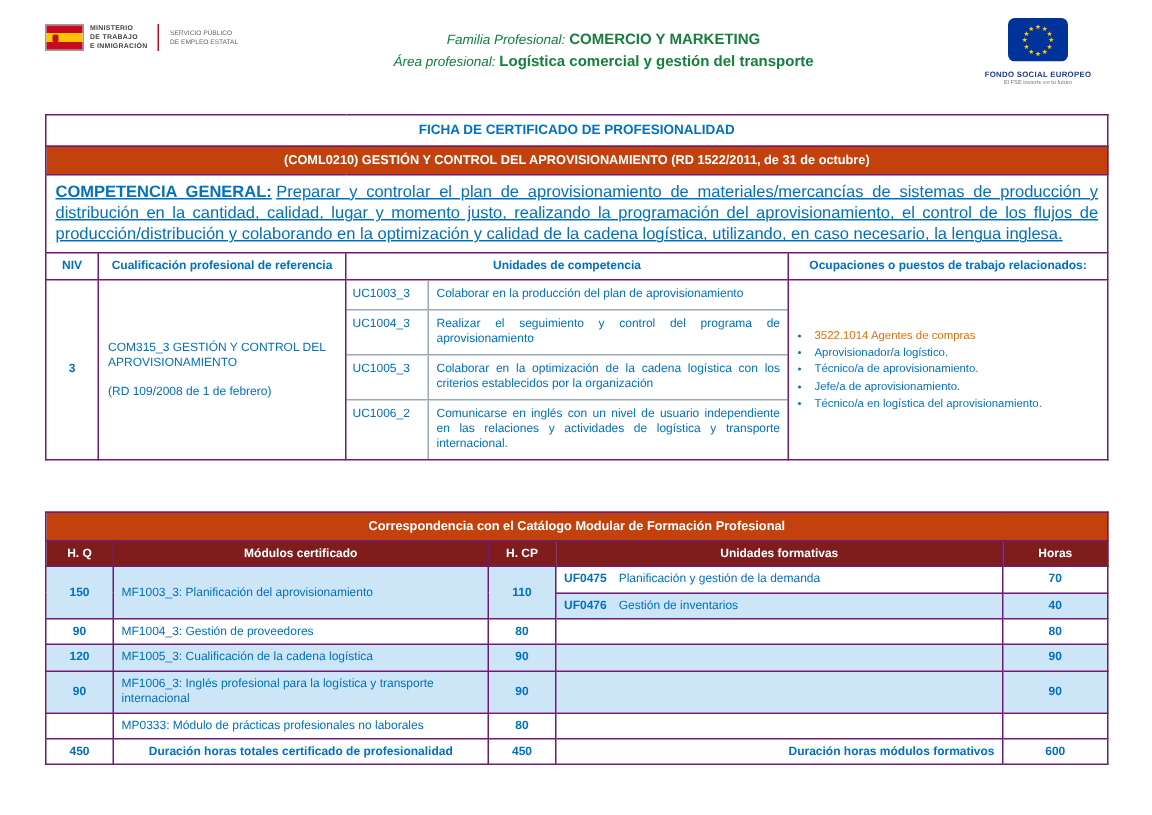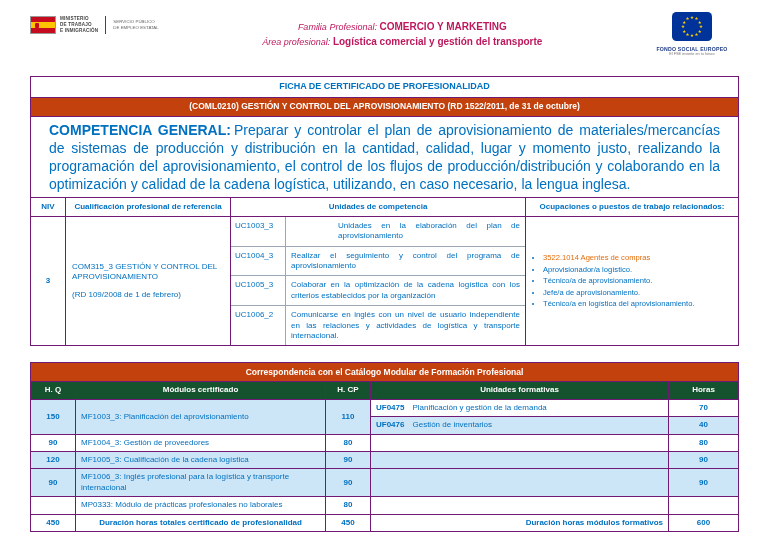--- a/index.html
+++ b/index.html
@@ -11,65 +11,65 @@
   .top-header { display:flex; justify-content:space-between; align-items:flex-start; height:58px; }
   .gov-logo { display:flex; align-items:center; gap:4px; margin-top:4px; }
   .flag { width:26px; height:18px; border:0.5px solid #999; display:flex; flex-direction:column; }
   .flag .red { flex:1; background:#c60b1e; }
   .flag .yellow { flex:1.4; background:#ffc400; position:relative; }
   .flag .yellow::after{ content:""; position:absolute; left:4px; top:1px; width:4px; height:5px; background:#c60b1e; border-radius:1px;}
   .gov-text { font-size:4.6px; color:#444; line-height:1.25; font-weight:bold; letter-spacing:0.2px; }
   .gov-sep { width:1px; height:18px; background:#c60b1e; margin:0 3px; }
   .gov-sub { font-size:4.4px; color:#666; line-height:1.3; }
 
-  .header-center { text-align:center; margin-top:8px; color:#be185d; }
+  .header-center { text-align:center; margin-top:8px; color:#15803d; }
   .header-center .line { font-size:9px; line-height:1.45; }
   .hlabel { font-style:italic; }
   .hvalue { font-weight:bold; font-size:10px; }
 
   .eu-logo { text-align:center; width:92px; }
   .eu-title { font-size:5.2px; color:#1f3c88; font-weight:bold; margin-top:1px; letter-spacing:0.2px;}
   .eu-sub { font-size:3.8px; color:#777; }
 
   
   table { border-collapse:collapse; width:708px; table-layout:fixed; }
   td { border:1px solid #701a75; font-size:8px; color:#0070C0; padding:2px 4px;
        vertical-align:middle; line-height:1.3; word-wrap:break-word; }
   .c { text-align:center; }
   .b { font-weight:bold; }
   .navy { background:#c2410c; color:#ffffff; font-weight:bold; text-align:center; }
 
   
   .t1 { margin-top:6px; }
   .t1 .title-cell { text-align:center; font-weight:bold; font-size:9px; padding:4px 2px; }
   .t1 .banner-cell { font-size:8.5px; padding:3.5px 2px; }
-  .t1 .comp-cell { text-align:justify; padding:4px 18px; font-size:14px; }
+  .t1 .comp-cell { text-align:justify; padding:4px 6px; font-size:11px;text-decoration:underline; }
   .comp-label { font-weight:bold; margin-right:3px; }
   .t1 .colhead td { font-weight:bold; text-align:center; padding:3.5px 2px; }
   .cual-cell { vertical-align:middle; padding:4px 6px; }
   .cual-cell .rd { margin-top:8px; }
   .uc-cell { padding:0; vertical-align:top; }
   .uc-row { display:flex; border-bottom:1px solid #9aa7b5; align-items:stretch; }
   .uc-row:last-child { border-bottom:none; }
   .uc-code { width:55px; flex:0 0 55px; border-right:1px solid #9aa7b5; padding:4px 4px;
              display:flex; align-items:flex-start; }
   .uc-text { flex:1; padding:4px 5px; text-align:justify; }
-  .uc-row:nth-child(1){ min-height:20px;gap:47px; }
+  .uc-row:nth-child(1){ min-height:20px; }
   .uc-row:nth-child(2){ min-height:27px; }
   .uc-row:nth-child(3){ min-height:27px; }
   .uc-row:nth-child(4){ min-height:36px; }
   .ocup-cell { vertical-align:middle; padding:4px 4px 4px 6px; }
   .ocup-cell ul { list-style:disc; padding-left:11px; }
   .ocup-cell li { font-size:7.6px; margin:1.5px 0; color:#0070C0; }
   .hl { color:#e36c09; }
 
   
-  .t2 { margin-top:16px; }
+  .t2 { margin-top:34px; }
   .t2 .banner-cell { font-size:8.5px; padding:3.5px 2px; }
-  .t2 .ohead td { background:#14532d; color:#ffffff; font-weight:bold; text-align:center; padding:3px 2px; }
+  .t2 .ohead td { background:#7f1d1d; color:#ffffff; font-weight:bold; text-align:center; padding:3px 2px; }
   .t2 td { padding:3px 5px; }
   .cell-blue { background:#cde6f7; }
   .cell-white { background:#ffffff; }
   .uf-name .ufcode { margin-right:8px;font-weight:bold; }
   .total-label-left { text-align:center; font-weight:bold; }
   .total-label-right { text-align:right; font-weight:bold; padding-right:8px; }
 </style>
 </head>
 <body>
 
@@ -156,21 +156,21 @@
     </tr>
     <tr>
       <td class="c b">3</td>
       <td class="cual-cell">
         <div>COM315_3 GESTIÓN Y CONTROL DEL APROVISIONAMIENTO</div>
         <div class="rd">(RD 109/2008 de 1 de febrero)</div>
       </td>
       <td class="uc-cell">
         <div class="uc-row">
           <div class="uc-code">UC1003_3</div>
-          <div class="uc-text">Unidades en la elaboración del plan de aprovisionamiento</div>
+          <div class="uc-text">Colaborar en la producción del plan de aprovisionamiento</div>
         </div>
         <div class="uc-row">
           <div class="uc-code">UC1004_3</div>
           <div class="uc-text">Realizar el seguimiento y control del programa de aprovisionamiento</div>
         </div>
         <div class="uc-row">
           <div class="uc-code">UC1005_3</div>
           <div class="uc-text">Colaborar en la optimización de la cadena logística con los criterios establecidos por la organización</div>
         </div>
         <div class="uc-row">

